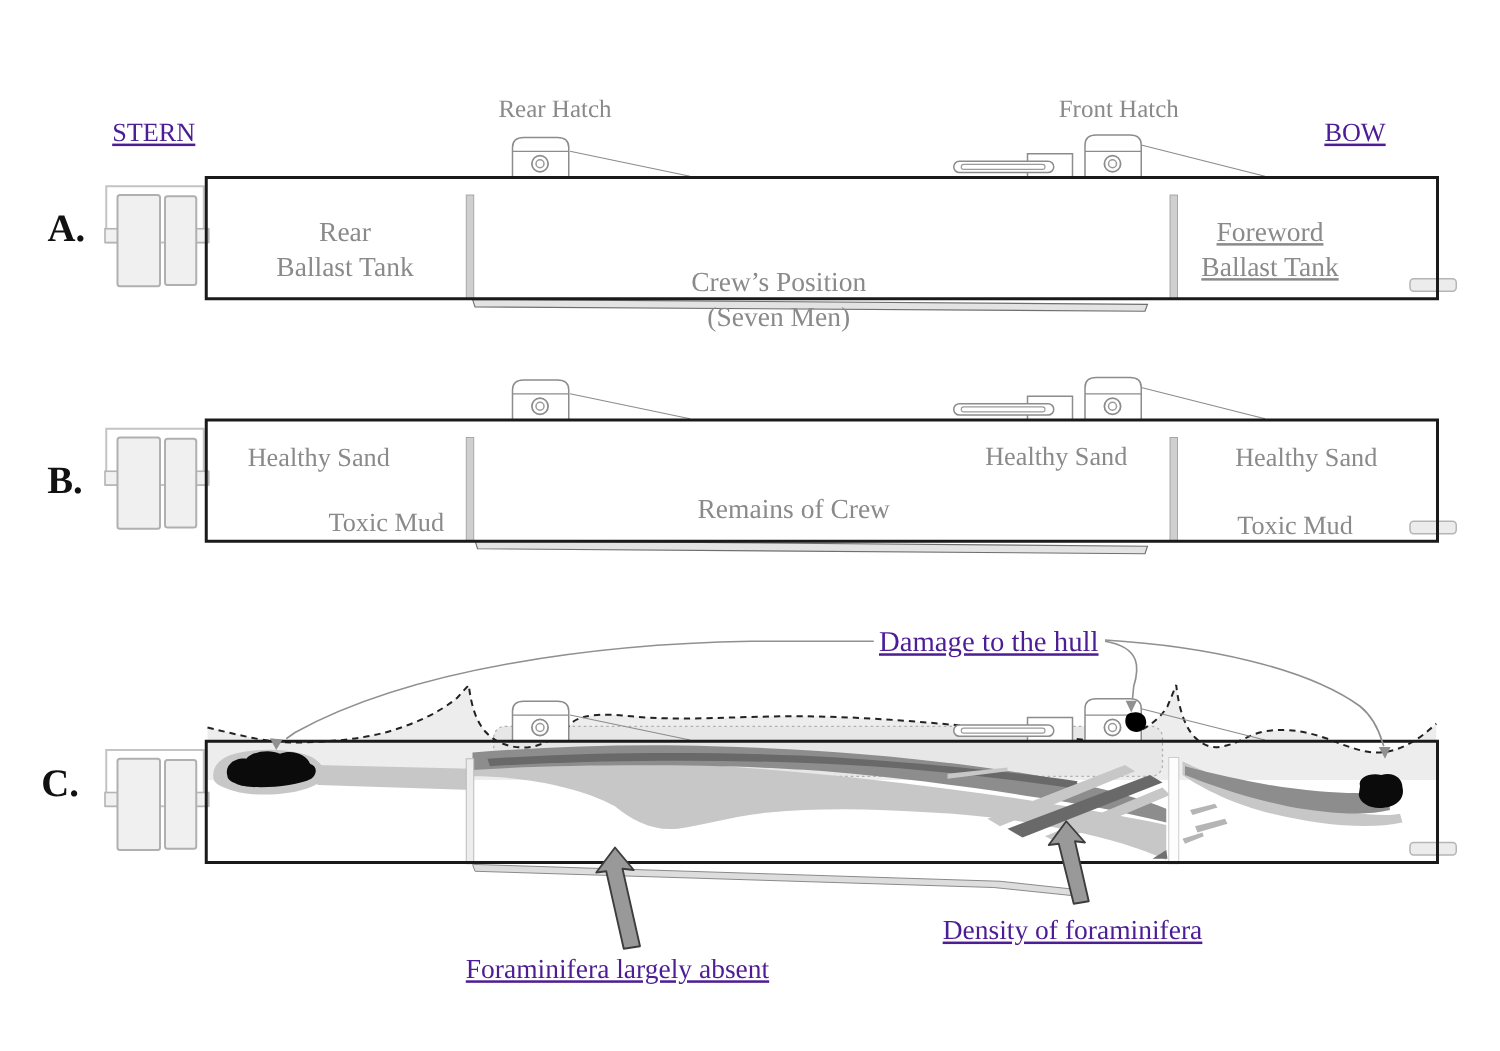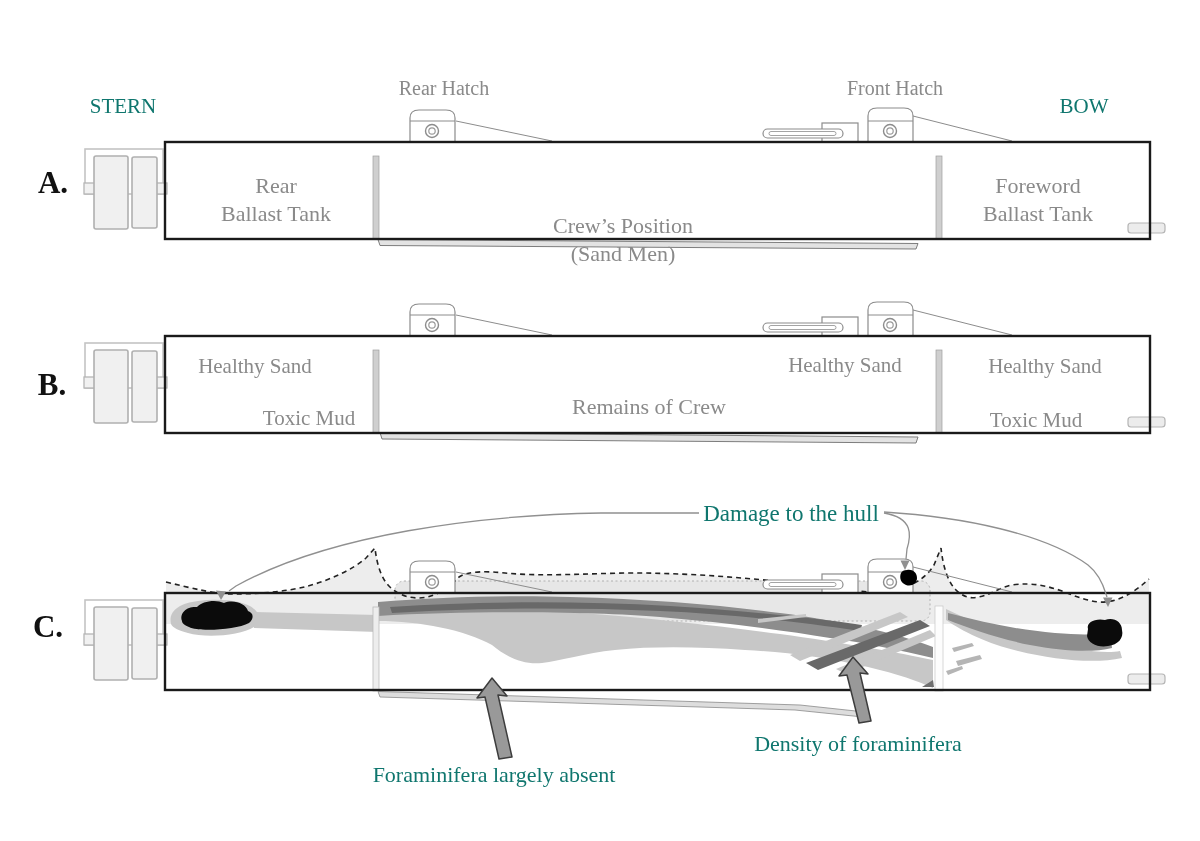--- a/index.html
+++ b/index.html
@@ -5,21 +5,21 @@
   html,body{margin:0;padding:0;background:#fff;}
   .stage{
     position:relative;width:1200px;height:841px;background:#ffffff;overflow:hidden;
     font-family:"Liberation Serif", serif;
   }
   .lbl{
     position:absolute;transform:translate(-50%,-50%);
     white-space:nowrap;text-align:center;line-height:1.25;
   }
   .gray{color:#8a8a8a;}
-  .black{color:#0f766e;}
+  .black{color:#4c1d95;text-decoration:underline;}
   .panel-letter{font-weight:bold;font-size:31px;color:#111;}
   .cap{font-size:21px;}
   .small{font-size:20px;}
   .mid{font-size:22px;}
   svg{position:absolute;left:0;top:0;}
 </style>
 </head>
 <body>
 
 <div class="stage">
@@ -158,31 +158,31 @@
   <div class="lbl panel-letter" style="left:53px;top:183px;">A.</div>
   <div class="lbl panel-letter" style="left:52px;top:385px;">B.</div>
   <div class="lbl panel-letter" style="left:48px;top:627px;">C.</div>
 
   <div class="lbl gray mid" style="left:276px;top:199px;">
     <div>Rear</div>
     <div>Ballast Tank</div>
   </div>
   <div class="lbl gray mid" style="left:623px;top:199px;margin-top:40px;">
     <div>Crew’s Position</div>
-    <div>(Sand Men)</div>
+    <div>(Seven Men)</div>
   </div>
-  <div class="lbl gray mid" style="left:1038px;top:199px;">
+  <div class="lbl gray mid" style="left:1016px;top:199px;text-decoration:underline;">
     <div>Foreword</div>
     <div>Ballast Tank</div>
   </div>
 
   <div class="lbl gray cap" style="left:255px;top:366px;">Healthy Sand</div>
   <div class="lbl gray cap" style="left:845px;top:365px;">Healthy Sand</div>
   <div class="lbl gray cap" style="left:1045px;top:366px;">Healthy Sand</div>
   <div class="lbl gray cap" style="left:309px;top:418px;">Toxic Mud</div>
   <div class="lbl gray cap" style="left:1036px;top:420px;">Toxic Mud</div>
-  <div class="lbl gray mid" style="left:635px;top:407px;margin-left:14px;">Remains of Crew</div>
+  <div class="lbl gray mid" style="left:635px;top:407px;">Remains of Crew</div>
 
   <div class="lbl black mid" style="left:494px;top:775px;">Foraminifera largely absent</div>
   <div class="lbl black" style="left:791px;top:514px;font-size:23px;">Damage to the hull</div>
   <div class="lbl black mid" style="left:858px;top:744px;">Density of foraminifera</div>
 
 </div>
 
 </body></html>

